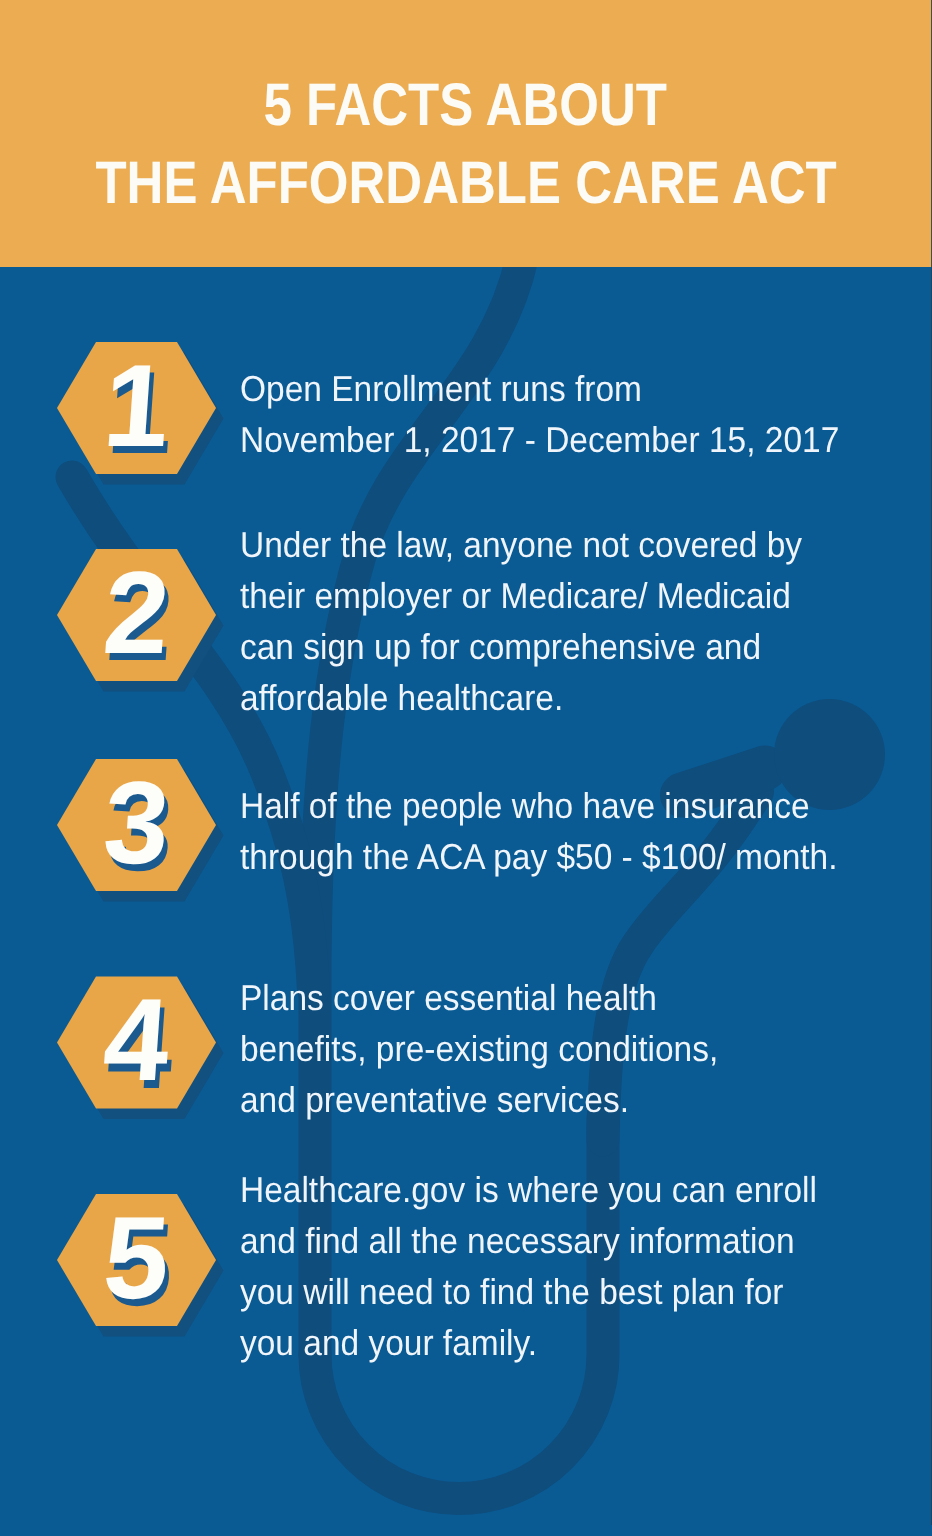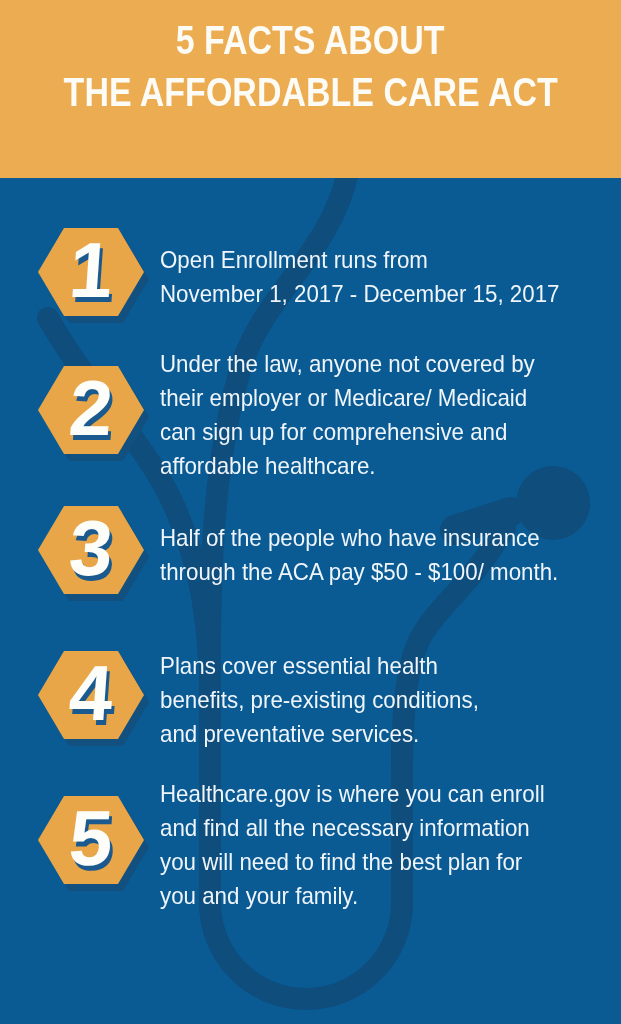--- a/index.html
+++ b/index.html
@@ -20,20 +20,21 @@
   }
   .header {
     position: absolute;
     top: 0; left: 0;
     width: 621px;
     height: 178px;
     background: #ECAC51;
     z-index: 2;
     display: flex;
     flex-direction: column;
+    justify-content: center;
     align-items: center;
     padding-top: 14px;
   }
   .title-line {
     color: #FCFBF5;
     font-size: 40px;
     font-weight: bold;
     letter-spacing: 0px;
     line-height: 52px;
     white-space: nowrap;

